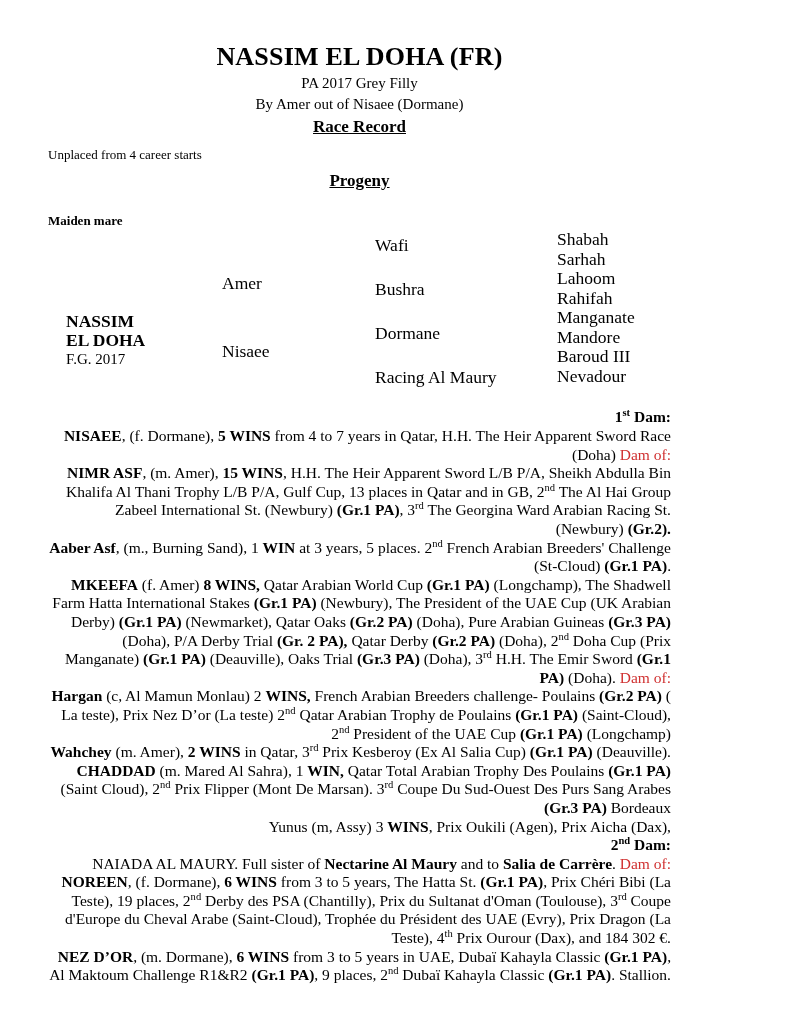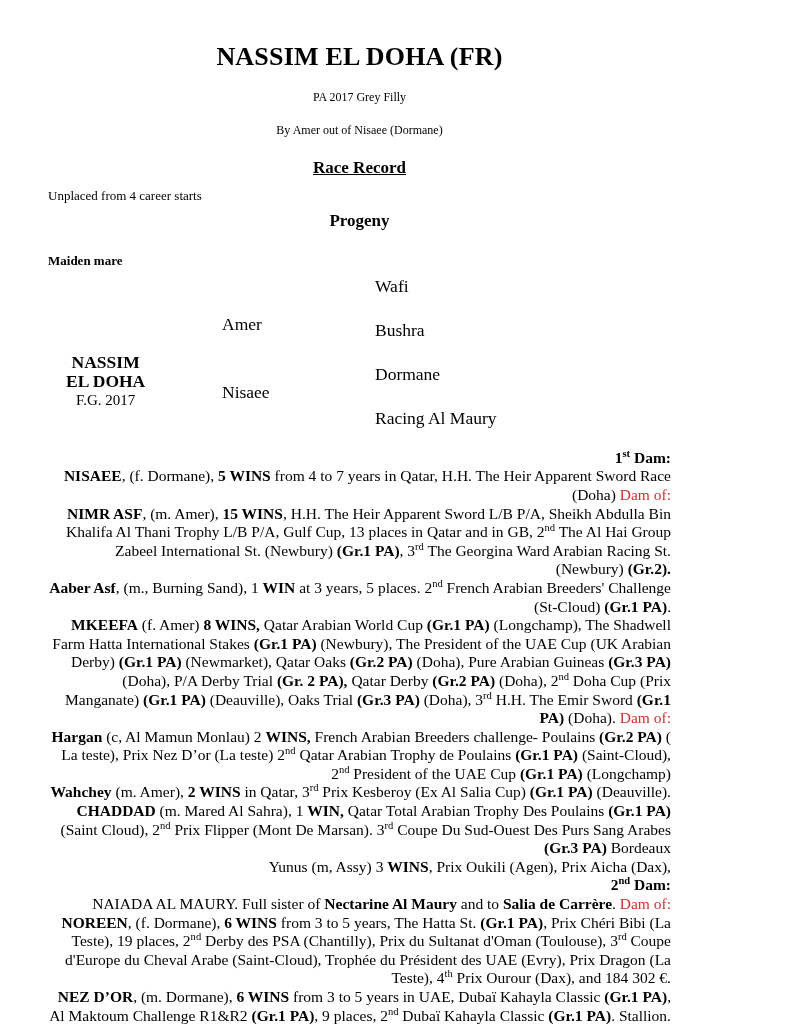--- a/index.html
+++ b/index.html
@@ -28,63 +28,64 @@
     text-align: center;
     font-weight: bold;
     font-size: 26px;
     letter-spacing: 0.2px;
     margin: 0;
     padding-top: 42px;
     line-height: 1.15;
   }
   .doc-subtitle {
     text-align: center;
-    font-size: 12px;
+    font-size: 15px;
     line-height: 1.28;
-    margin: 16px;
+    margin: 0;
     padding-top: 2px;
   }
   .section-heading {
     text-align: center;
     font-weight: bold;
     font-size: 17px;
     text-decoration: underline;
     margin: 0;
     padding-top: 3px;
   }
   .race-summary {
     font-size: 13px;
     margin: 0;
     padding-top: 10px;
     line-height: 1.2;
   }
   .progeny-heading {
     text-align: center;
     font-weight: bold;
     font-size: 17px;
+    text-decoration: underline;
     margin: 0;
     padding-top: 8px;
   }
   .maiden-mare {
     font-size: 13px;
     font-weight: bold;
     margin: 0;
     padding-top: 22px;
     line-height: 1.2;
   }
 
   
   .pedigree {
     position: relative;
     height: 178px;
     margin-top: 2px;
     font-size: 17.5px;
     line-height: 19.5px;
   }
-  .ped-cell { position: absolute; white-space: nowrap; text-align: center; }
+  .ped-cell { position: absolute; white-space: nowrap; }
 
   .ped-subject { left: 18px; top: 82px; font-weight: bold; line-height: 19px; }
   .ped-subject .yr { font-weight: normal; font-size: 15px; display: block; }
 
   .ped-sire     { left: 174px; top: 44px; }
   .ped-dam      { left: 174px; top: 112px; }
 
   .ped-gs  { left: 327px; top: 6px; }
   .ped-gd  { left: 327px; top: 50px; }
   .ped-gs2 { left: 327px; top: 94px; }
@@ -139,20 +140,30 @@
     </div>
 
     <div class="ped-cell ped-sire">Amer</div>
     <div class="ped-cell ped-dam">Nisaee</div>
 
     <div class="ped-cell ped-gs">Wafi</div>
     <div class="ped-cell ped-gd">Bushra</div>
     <div class="ped-cell ped-gs2">Dormane</div>
     <div class="ped-cell ped-gd2">Racing Al Maury</div>
 
+    <div class="ped-cell ped-col4" id="gen4-col">
+        <div>Shabah</div>
+        <div>Sarhah</div>
+        <div>Lahoom</div>
+        <div>Rahifah</div>
+        <div>Manganate</div>
+        <div>Mandore</div>
+        <div>Baroud III</div>
+        <div>Nevadour</div>
+      </div>
   </div>
 
   <div class="body-text">
 
     <p class="entry dam-label"><span id="fd-ord">1</span><sup id="fd-sup">st</sup><span id="fd-rest"> Dam:</span></p>
 
     <p class="entry lvl0" id="fd-headline"><span style="font-weight: bold;">NISAEE</span><span>, (f. Dormane), </span><span style="font-weight: bold;">5 WINS</span><span> from 4 to 7 years in Qatar, H.H. The Heir Apparent Sword Race (Doha) </span><span class="red">Dam of:</span></p>
 
     <div id="first-dam-progeny">
         <p class="entry lvl1"><span style="font-weight: bold;">NIMR ASF</span><span>, (m. Amer), </span><span style="font-weight: bold;">15 WINS</span><span>, H.H. The Heir Apparent Sword L/B P/A, Sheikh Abdulla Bin Khalifa Al Thani Trophy L/B P/A, Gulf Cup, 13 places in Qatar and in GB, </span><span>2<sup>nd</sup></span><span> The Al Hai Group Zabeel International St. (Newbury) </span><span style="font-weight: bold;">(Gr.1 PA)</span><span>, </span><span>3<sup>rd</sup></span><span> The Georgina Ward Arabian Racing St. (Newbury) </span><span style="font-weight: bold;">(Gr.2).</span></p>

